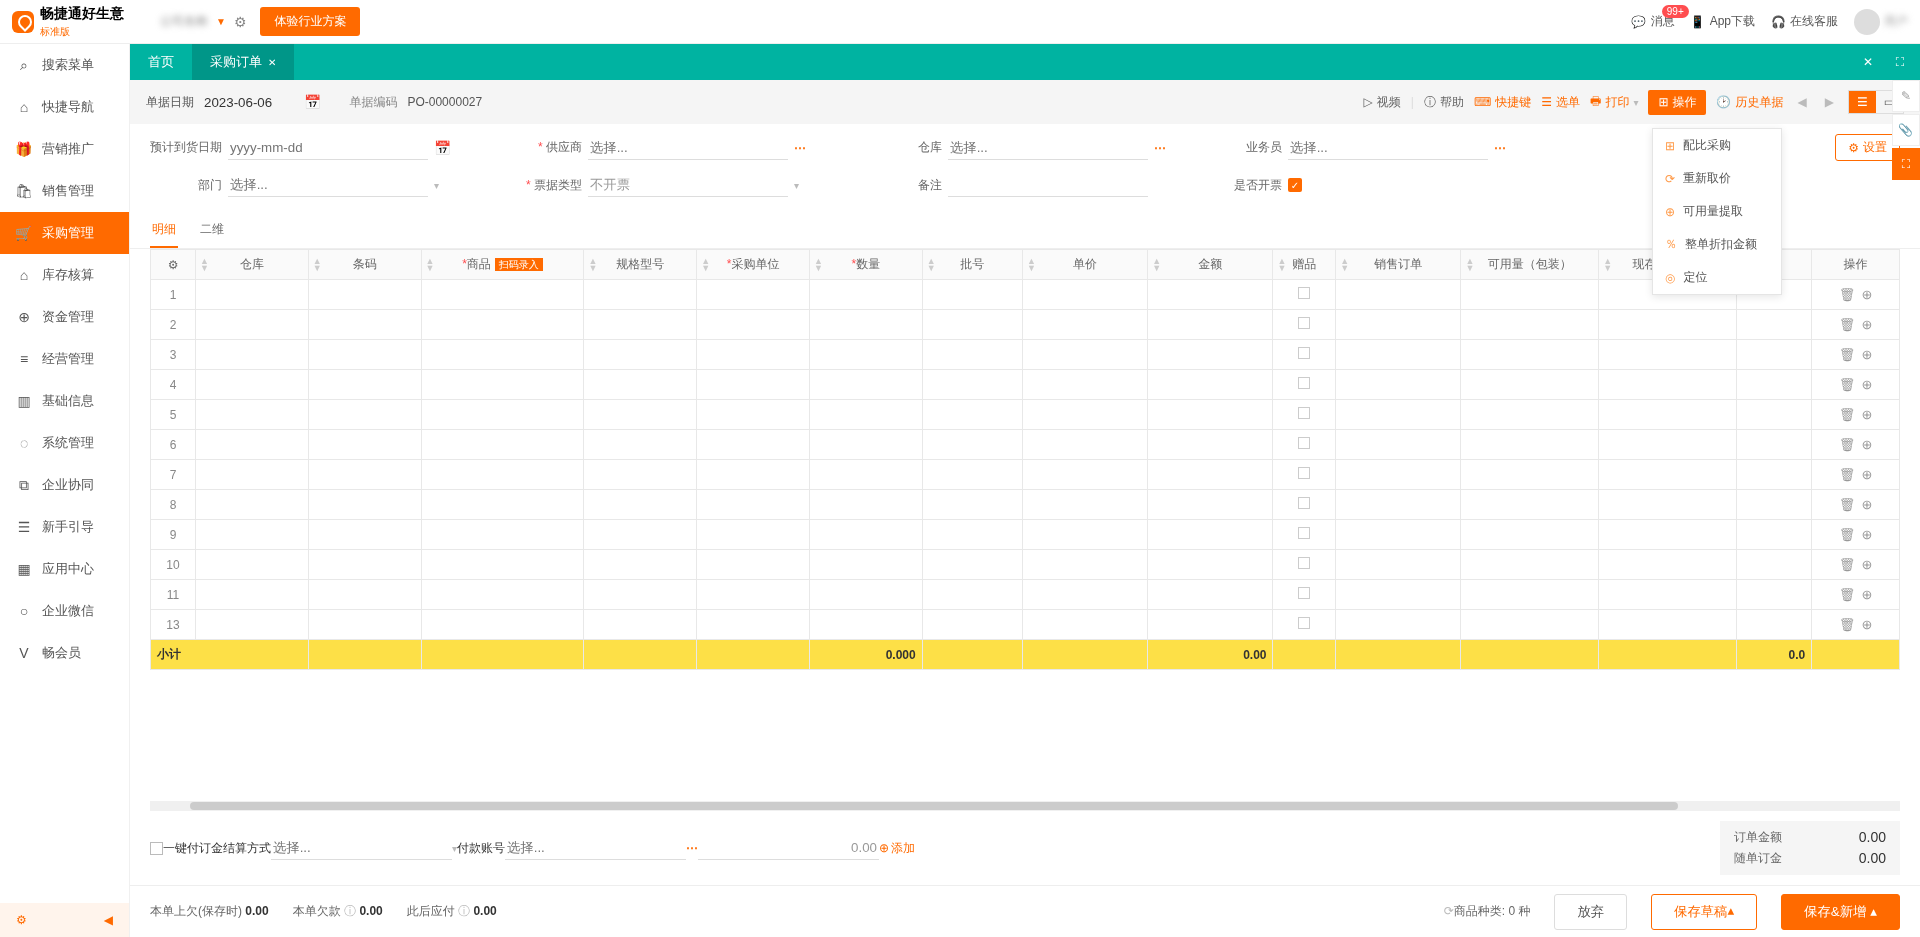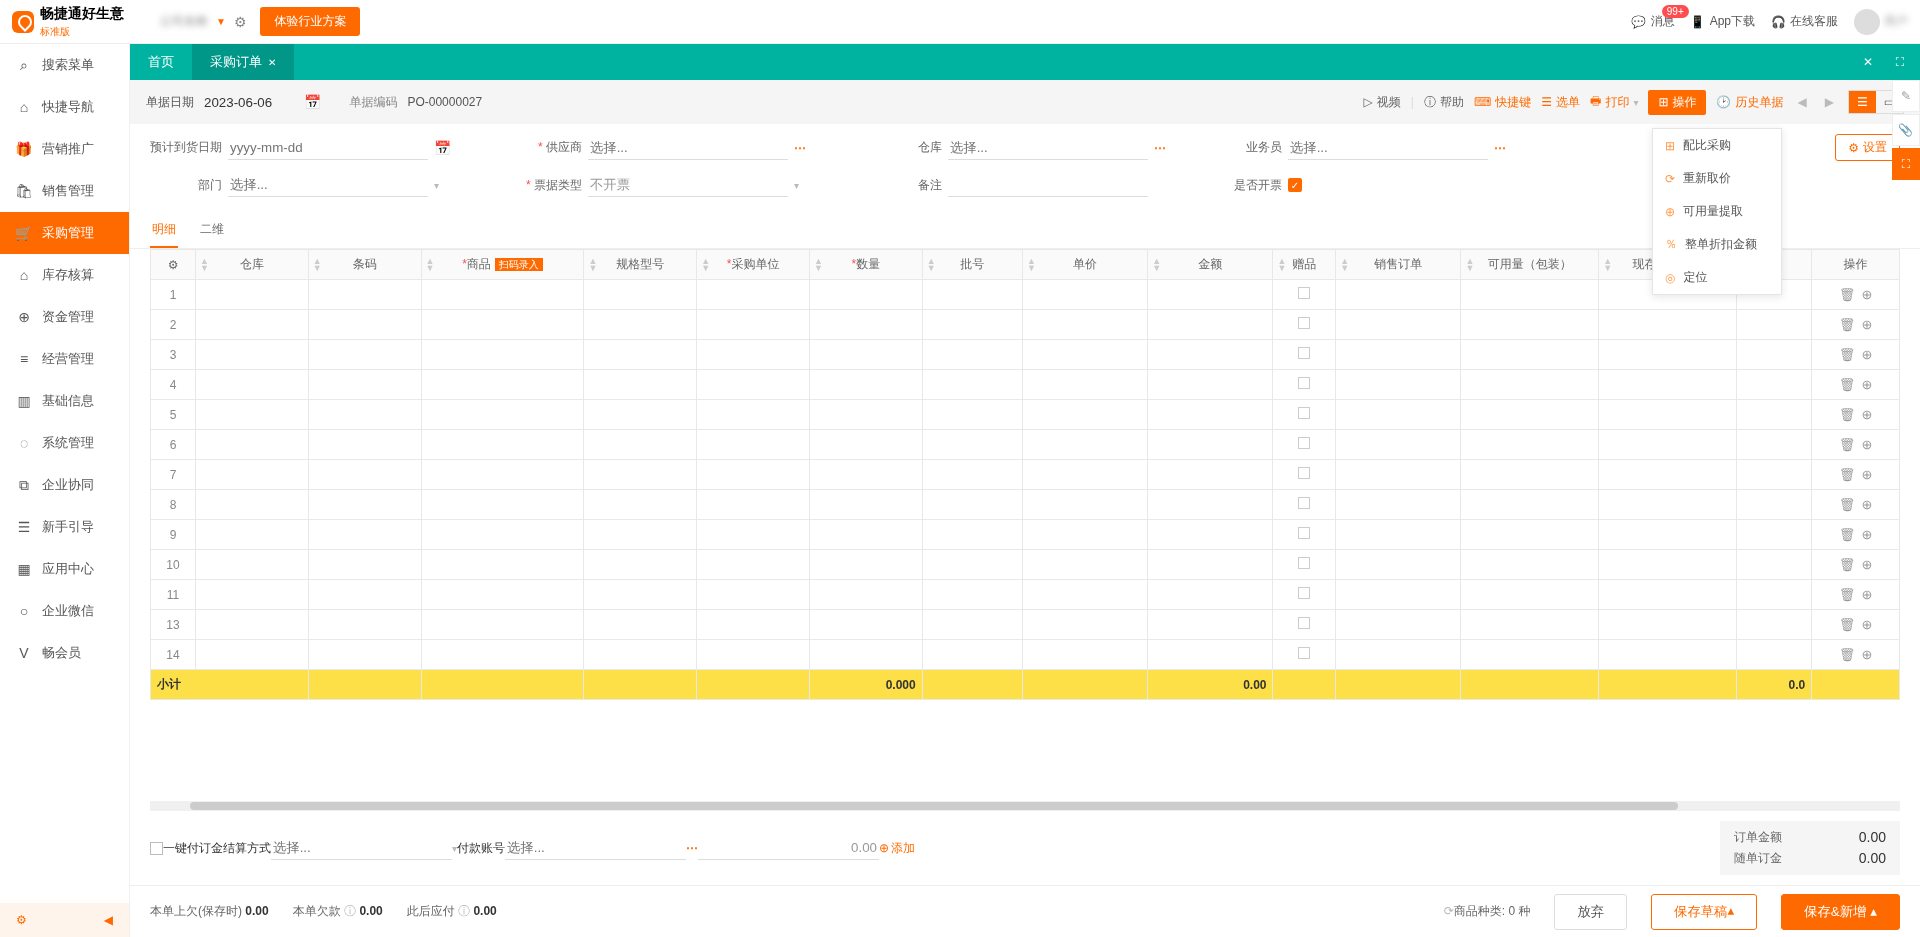--- a/index.html
+++ b/index.html
@@ -590,38 +590,20 @@
                 <td></td>
                 <td></td>
                 <td></td>
                 <td style="text-align:center"><span class="chk"></span></td>
                 <td></td>
                 <td></td>
                 <td></td>
                 <td></td>
                 <td style="text-align:center"><span class="row-icon">🗑</span><span class="row-icon">⊕</span></td>
               </tr>
-              <tr>
-                <td class="num">14</td>
-                <td></td>
-                <td></td>
-                <td></td>
-                <td></td>
-                <td></td>
-                <td></td>
-                <td></td>
-                <td></td>
-                <td></td>
-                <td style="text-align:center"><span class="chk"></span></td>
-                <td></td>
-                <td></td>
-                <td></td>
-                <td></td>
-                <td style="text-align:center"><span class="row-icon">🗑</span><span class="row-icon">⊕</span></td>
-              </tr>
             </tbody>
           <tbody>
             <tr class="subtotal">
               <td colspan="2">小计</td>
               <td></td>
                 <td></td>
                 <td></td>
                 <td></td>
               <td class="right">0.000</td>
               <td></td>

